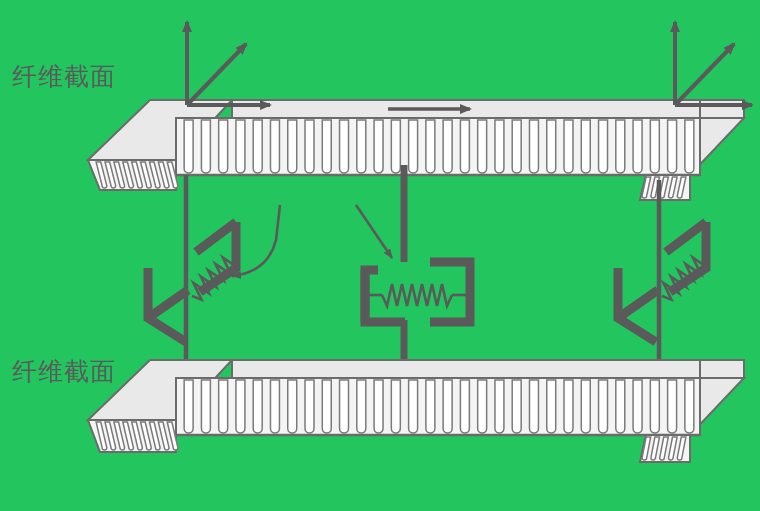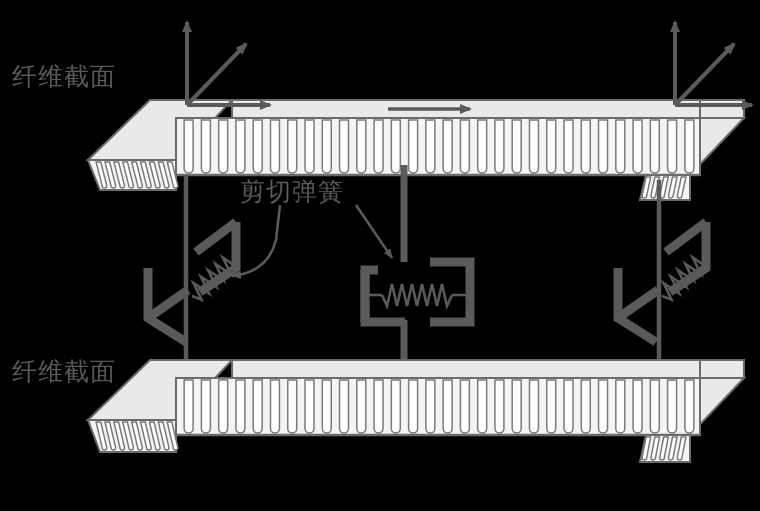--- a/index.html
+++ b/index.html
@@ -1,18 +1,18 @@
 <!DOCTYPE html>
 <html><head>
 <meta charset="utf-8">
 <style>
   html,body{margin:0;padding:0;background:#ffffff;}
   body{width:760px;height:511px;overflow:hidden;
        font-family:"DejaVu Sans","Liberation Sans",sans-serif;}
-  #stage{position:relative;width:760px;height:511px;background:#000000;}
+  #stage{position:relative;width:760px;height:511px;background:#22c55e;}
   svg#fig{position:absolute;left:0;top:0;width:760px;height:511px;}
   .lbl{position:absolute;font-size:25px;color:#5a5a5a;letter-spacing:1px;
        white-space:nowrap;font-family:"DejaVu Sans","Liberation Sans",sans-serif;}
   #label-fiber-top{left:12px;top:60px;}
   #label-fiber-bottom{left:12px;top:355px;}
   #label-shear-spring{left:240px;top:175px;}
 </style>
 </head>
 <body>
 
@@ -244,15 +244,14 @@
             <path d="M681.312,437 L677.312,457.712 a2.2880000000000003,2.2880000000000003 0 0 0 4.5760000000000005,0 L685.888,437 Z" fill="#ffffff" stroke="#7a7a7a" stroke-width="1.5"></path>
           </g>
       </g>
     </g>
   </svg>
 
   <div class="lbl" id="label-fiber-top">纤维截面</div>
 
   <div class="lbl" id="label-fiber-bottom">纤维截面</div>
 
-  <div class="lbl" id="label-shear-spring">剪切弹簧</div>
 
 </div>
 
 </body></html>

